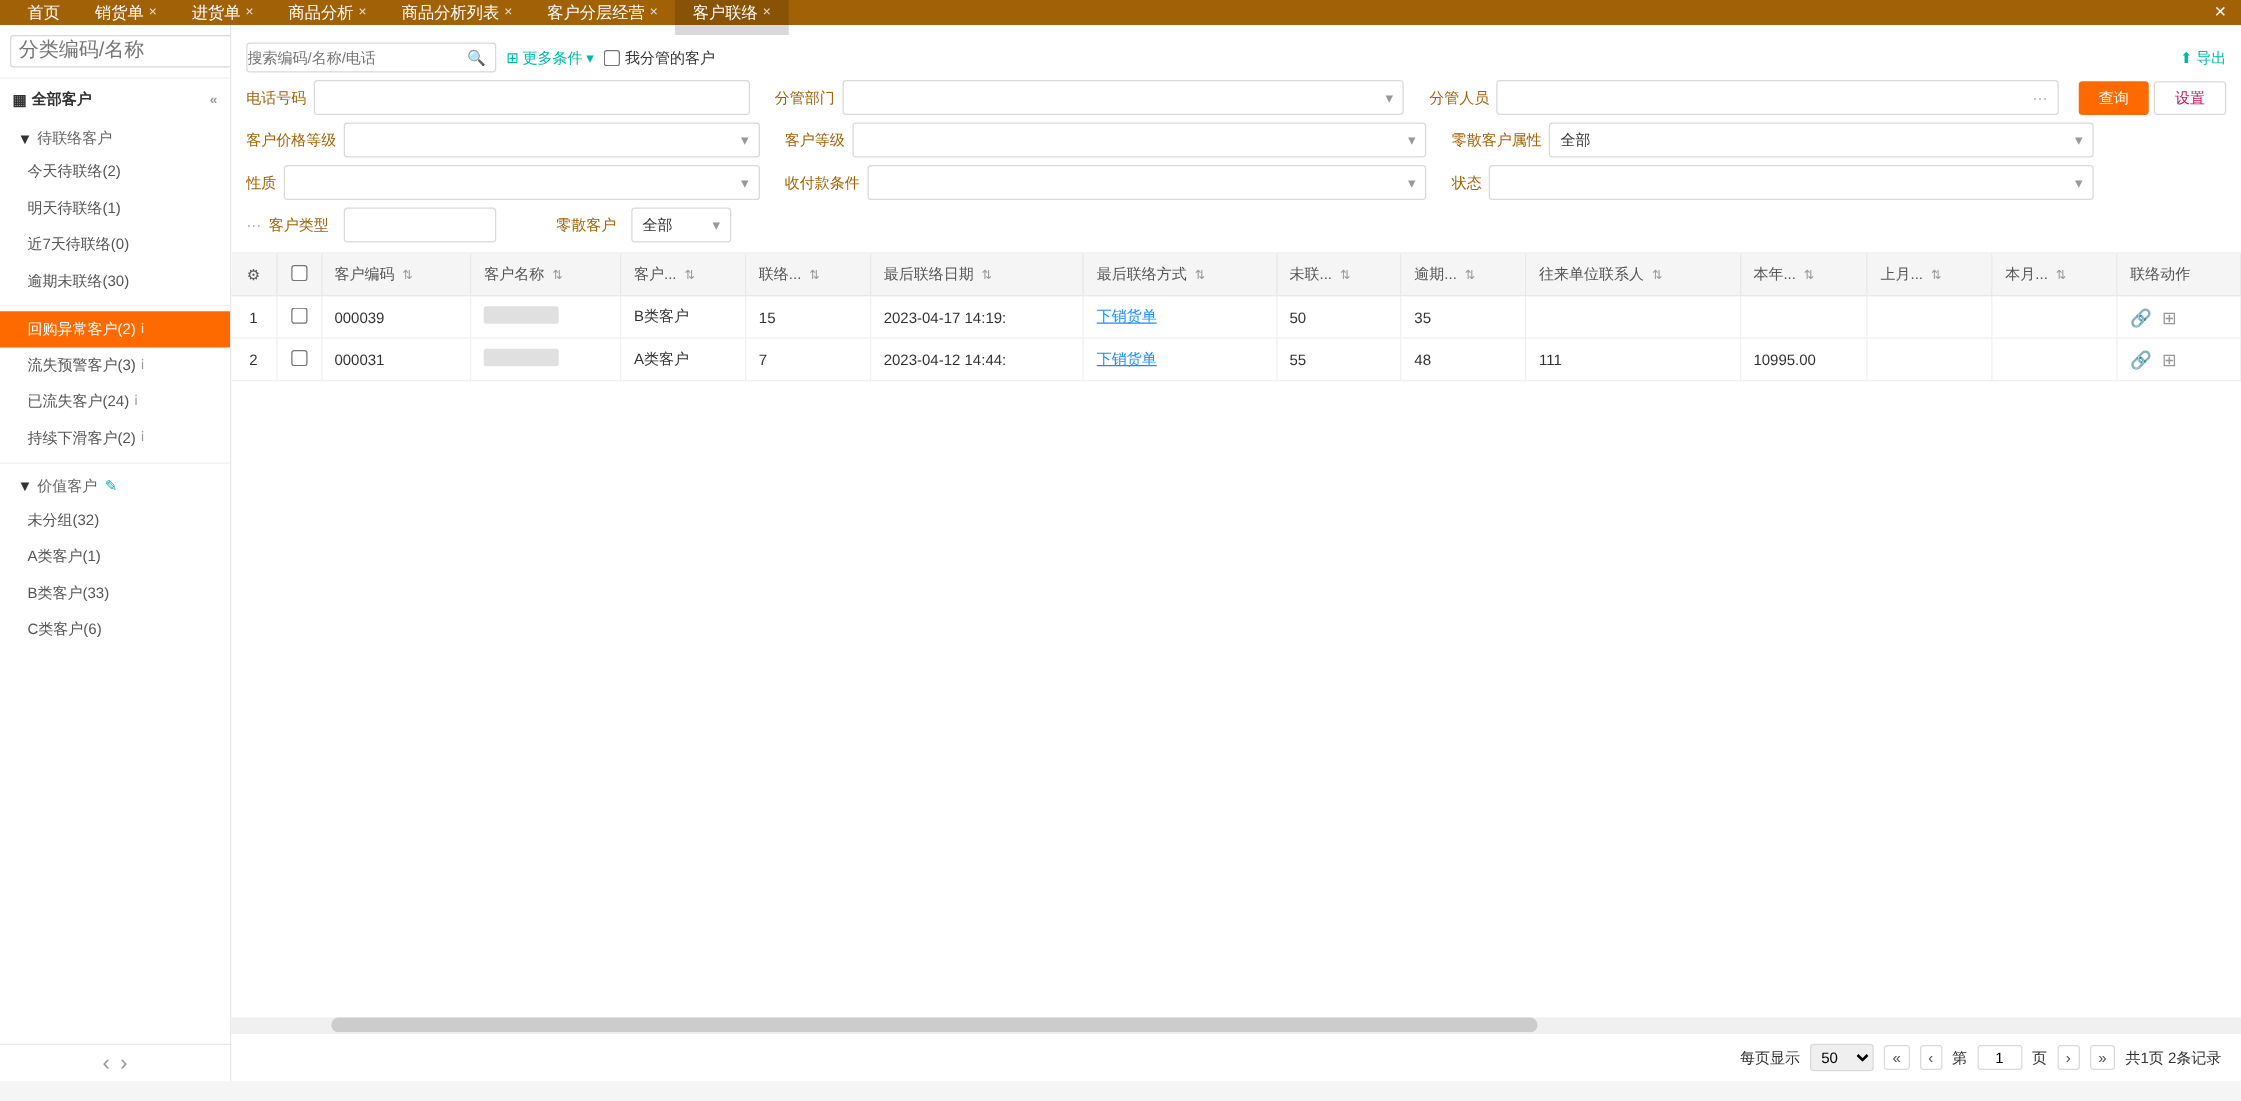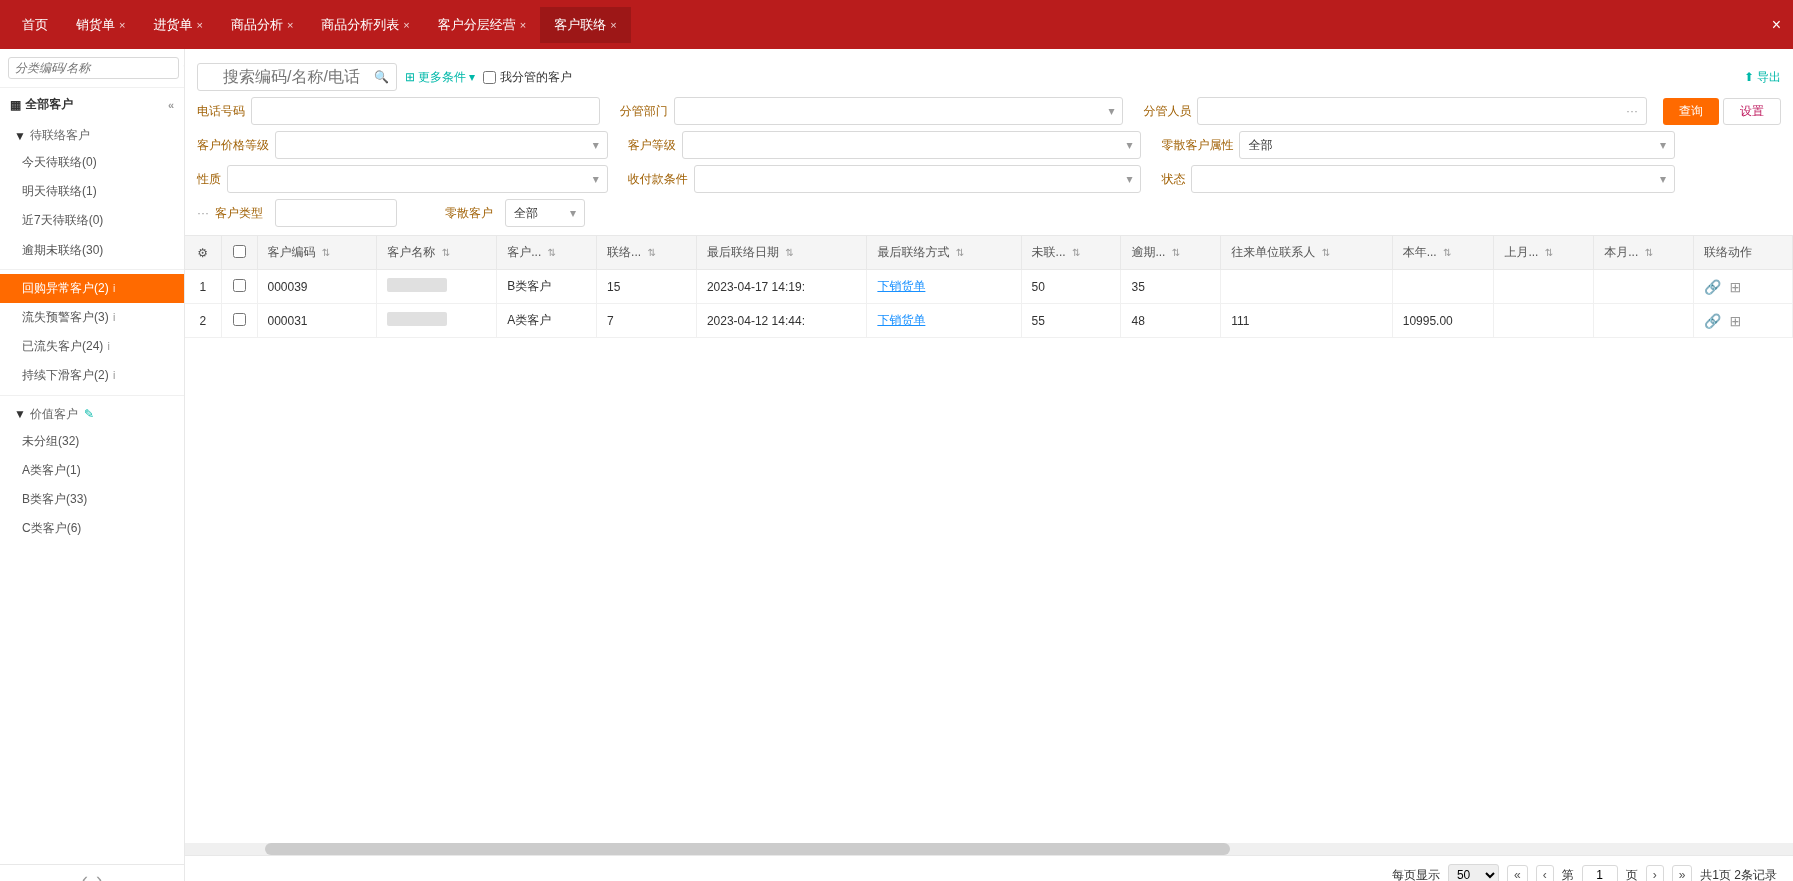--- a/index.html
+++ b/index.html
@@ -1,21 +1,21 @@
 <!DOCTYPE html>
 <html><head>
   <meta charset="utf-8">
   <style>
     * { box-sizing: border-box; margin: 0; padding: 0; }
     body { font-family: 'Microsoft YaHei', Arial, sans-serif; font-size: 12px; background: #f5f5f5; color: #333; overflow: hidden; height: 881px; }
 
     
     .top-nav {
-      background: #b91c1c;
-      height: 49px;
+      background: #a16207;
+      height: 20px;
       display: flex;
       align-items: center;
       padding: 0 8px;
       position: relative;
     }
     .top-nav .nav-item {
       color: #fff;
       padding: 0 14px;
       height: 36px;
       display: flex;
@@ -61,23 +61,22 @@
       padding: 8px;
       display: flex;
       align-items: center;
       border-bottom: 1px solid #f0f0f0;
     }
     .sidebar-search input {
       flex: 1;
       border: 1px solid #d9d9d9;
       border-radius: 3px;
       padding: 3px 6px;
-      font-size: 12px;
+      font-size: 16px;
       outline: none;
-      font-style: italic;
     }
     .sidebar-search .search-btn {
       margin-left: 4px;
       color: #999;
       cursor: pointer;
     }
     .sidebar-body { overflow-y: auto; flex: 1; }
     .sidebar-group-header {
       display: flex;
       align-items: center;
@@ -405,21 +404,21 @@
       <div class="sidebar-group-header">
         <span class="icon">▦</span>
         <span>全部客户</span>
         <span class="collapse-btn">«</span>
       </div>
 
       <div class="sidebar-section-title">
         <span class="arrow">▼</span>
         <span>待联络客户</span>
       </div>
-      <div class="sidebar-item">今天待联络(0)</div>
+      <div class="sidebar-item">今天待联络(2)</div>
       <div class="sidebar-item">明天待联络(1)</div>
       <div class="sidebar-item">近7天待联络(0)</div>
       <div class="sidebar-item">逾期未联络(30)</div>
 
       <div class="sidebar-divider"></div>
 
       <div class="sidebar-item active-orange" style="background:#ff6a00;color:#fff;display:flex;align-items:center;">
         <span>回购异常客户(2)</span>
         <span style="margin-left:4px;color:rgba(255,255,255,0.8);font-size:11px;">ℹ</span>
       </div>
@@ -454,21 +453,21 @@
     </div>
   </div>
 
 
   <div class="content-area">
 
     <div class="filter-bar">
 
       <div class="filter-search-row">
         <div class="search-input-wrap">
-          <input type="text" style="border: 1px solid rgb(217, 217, 217); border-radius: 3px; padding: 4px 28px 4px 25px; font-size: 16px; width: 200px; outline: none;" placeholder="搜索编码/名称/电话">
+          <input type="text" style="border: 1px solid rgb(217, 217, 217); border-radius: 3px; padding: 4px 28px 4px 0; font-size: 12px; width: 200px; outline: none;" placeholder="搜索编码/名称/电话">
           <span class="search-icon" style="position:absolute;right:8px;color:#00b8a9;">🔍</span>
         </div>
         <div class="more-conditions">
           <span>⊞</span>
           <span>更多条件</span>
           <span>▾</span>
         </div>
         <div class="my-customer-check">
           <input type="checkbox" style="">
           <span>我分管的客户</span>

